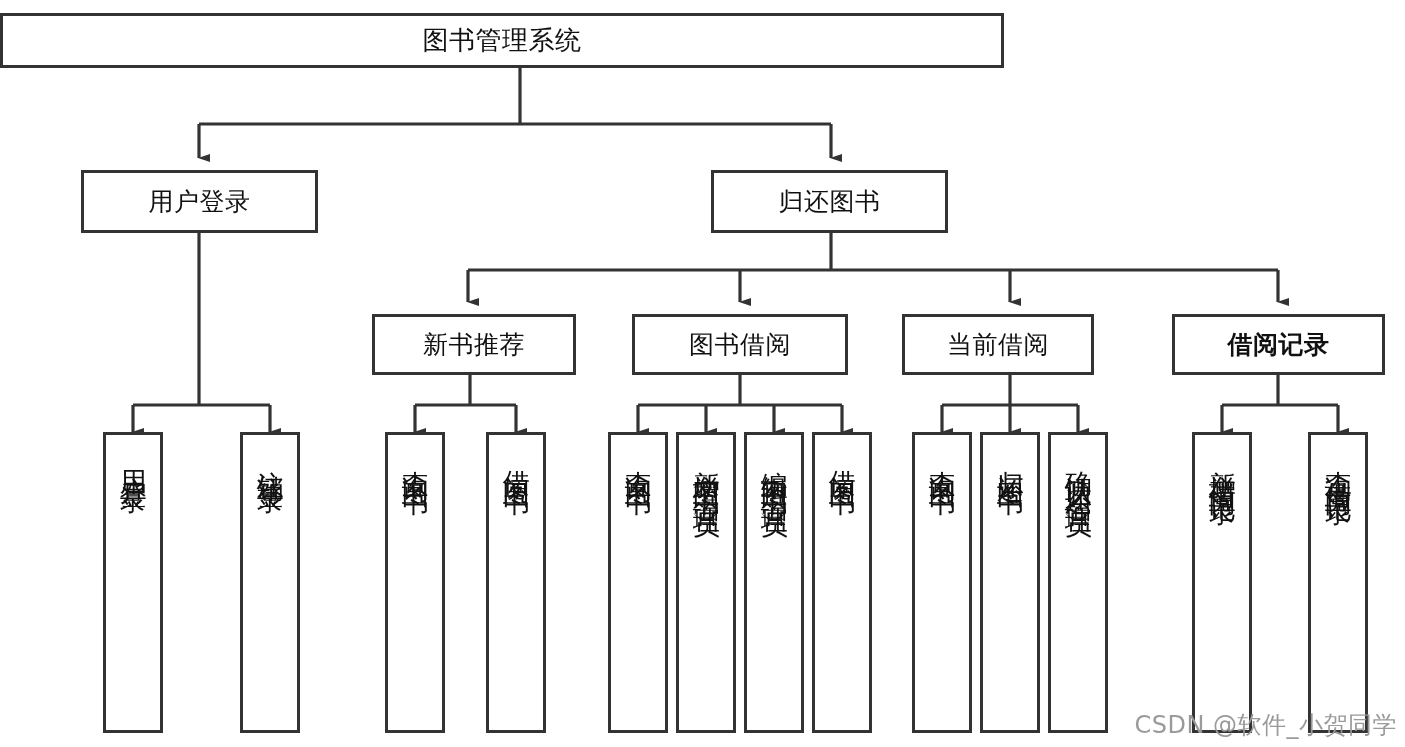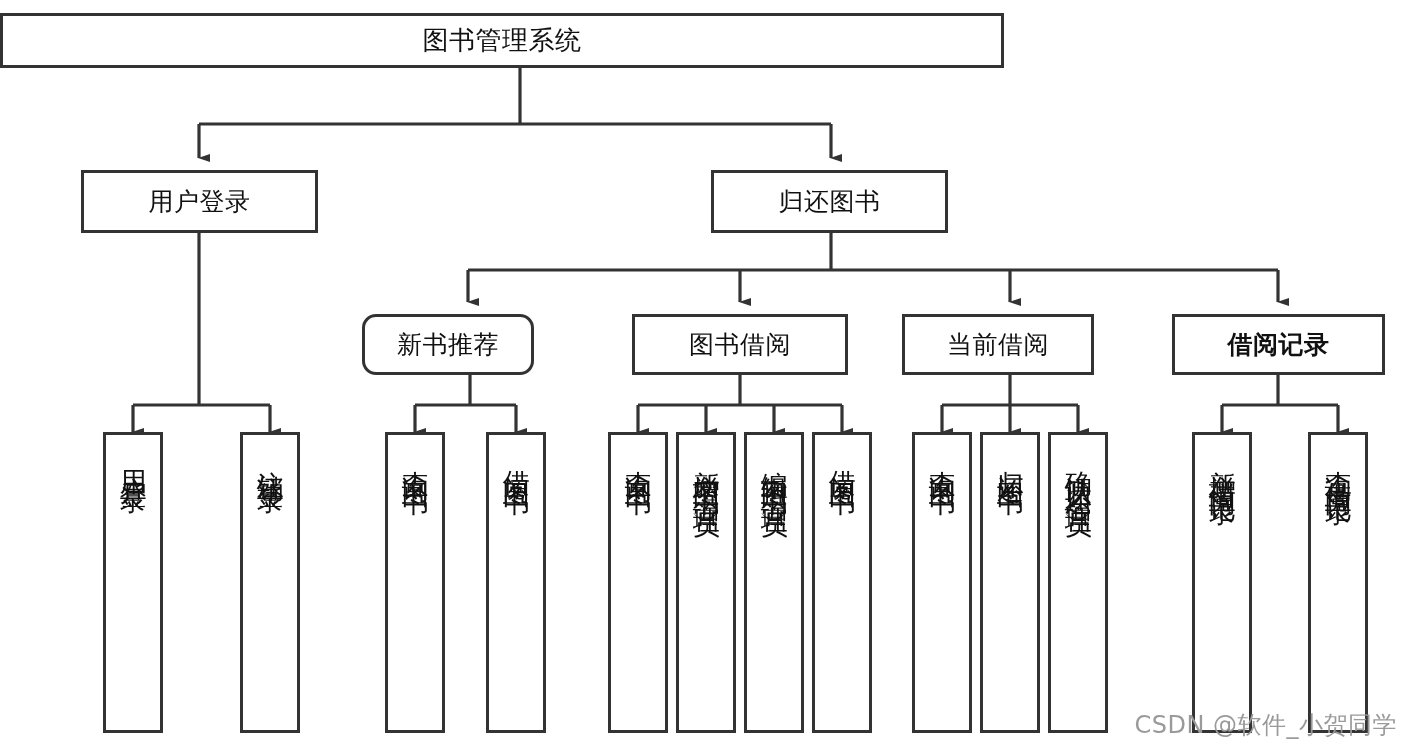--- a/index.html
+++ b/index.html
@@ -133,21 +133,21 @@
     <span class="node-label">图书管理系统</span>
   </div>
 
   <div class="node horizontal" style="left:81px; top:170px; width:237px; height:63px;">
     <span class="node-label">用户登录</span>
   </div>
   <div class="node horizontal" style="left:711px; top:170px; width:237px; height:63px;">
     <span class="node-label">归还图书</span>
   </div>
 
-  <div class="node horizontal" style="left:362px; top:314px; width:172px; height:61px;border-radius:14px;">
+  <div class="node horizontal" style="left:372px; top:314px; width:204px; height:61px;">
     <span class="node-label">新书推荐</span>
   </div>
   <div class="node horizontal" style="left:632px; top:314px; width:216px; height:61px;">
     <span class="node-label">图书借阅</span>
   </div>
   <div class="node horizontal" style="left:902px; top:314px; width:192px; height:61px;">
     <span class="node-label">当前借阅</span>
   </div>
   <div class="node horizontal" style="left:1172px; top:314px; width:213px; height:61px;font-weight:bold;">
     <span class="node-label">借阅记录</span>

